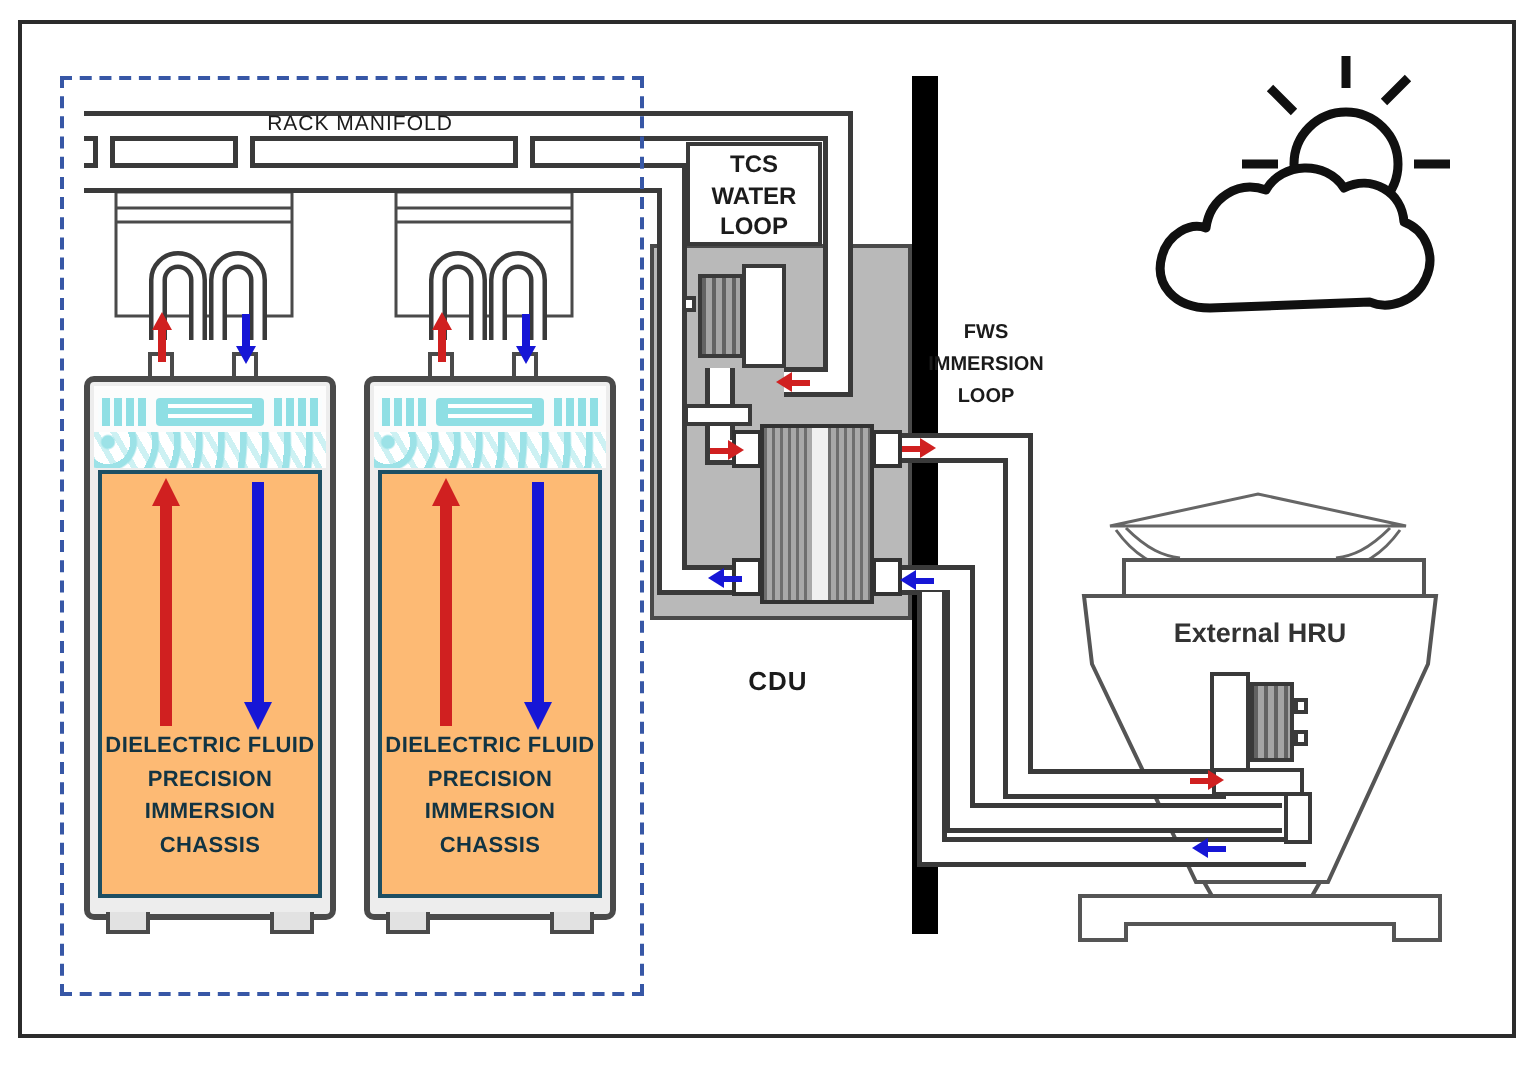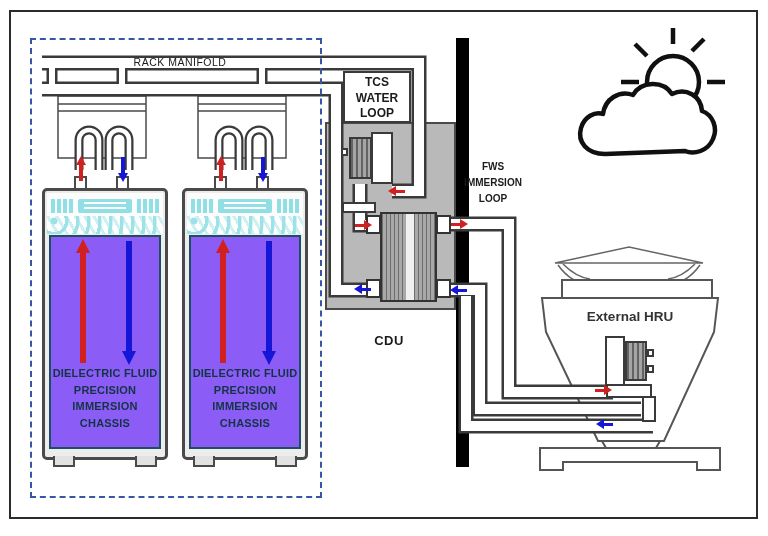--- a/index.html
+++ b/index.html
@@ -21,21 +21,21 @@
   .tank{top:188px;width:126px;height:272px;background:#ededed;border:3px solid #4a4a4a;border-radius:5px;z-index:7;}
   .tank-top{position:absolute;left:2px;top:2px;right:2px;height:41px;background:#fcfcfc;}
   .cbar{position:absolute;left:50%;transform:translateX(-50%);top:6px;width:54px;height:14px;background:#8fdfe4;border-radius:2px;}
   .cbar i{display:block;height:2px;background:#fff;margin:3px 6px 0;}
   .blk{position:absolute;top:6px;width:26px;height:14px;background:#8fdfe4;
        background-image:repeating-linear-gradient(90deg,rgba(255,255,255,.95) 0 2px,transparent 2px 6px);}
   .blk.l{left:2px}.blk.r{right:2px}
   .mottle{position:absolute;left:0;right:0;bottom:0;height:18px;
     background-image:repeating-radial-gradient(circle at 7px 5px,#9ce2e7 0 3px,rgba(255,255,255,0) 4px 11px),
                      repeating-linear-gradient(60deg,#cdf1f3 0 3px,#ffffff 3px 8px);}
-  .fluid{position:absolute;left:4px;right:4px;top:44px;bottom:8px;background:#8b5cf6;border:2px solid #1d4f63;}
+  .fluid{position:absolute;left:4px;right:4px;top:44px;bottom:8px;background:#fdba74;border:2px solid #1d4f63;}
   .tank-label{position:absolute;left:0;right:0;bottom:16px;text-align:center;font-weight:bold;
     font-size:11px;line-height:16.5px;color:#123443;white-space:pre-line;letter-spacing:.2px;}
   .foot{position:absolute;bottom:-10px;width:18px;height:9px;background:#e2e2e2;border:2px solid #4a4a4a;border-top:none;}
   .f1{left:8px}.f2{right:8px}
   .neck{width:13px;height:14px;background:#fff;border:2px solid #4a4a4a;z-index:6;}
 
   
   .hx{left:380px;top:212px;width:57px;height:90px;border:2px solid #333;z-index:8;
       background:repeating-linear-gradient(90deg,#6e6e6e 0 1.5px,#a8a8a8 1.5px 4px);}
   .hx-band{position:absolute;left:24px;top:0;width:8px;height:100%;background:#f0f0f0;}

